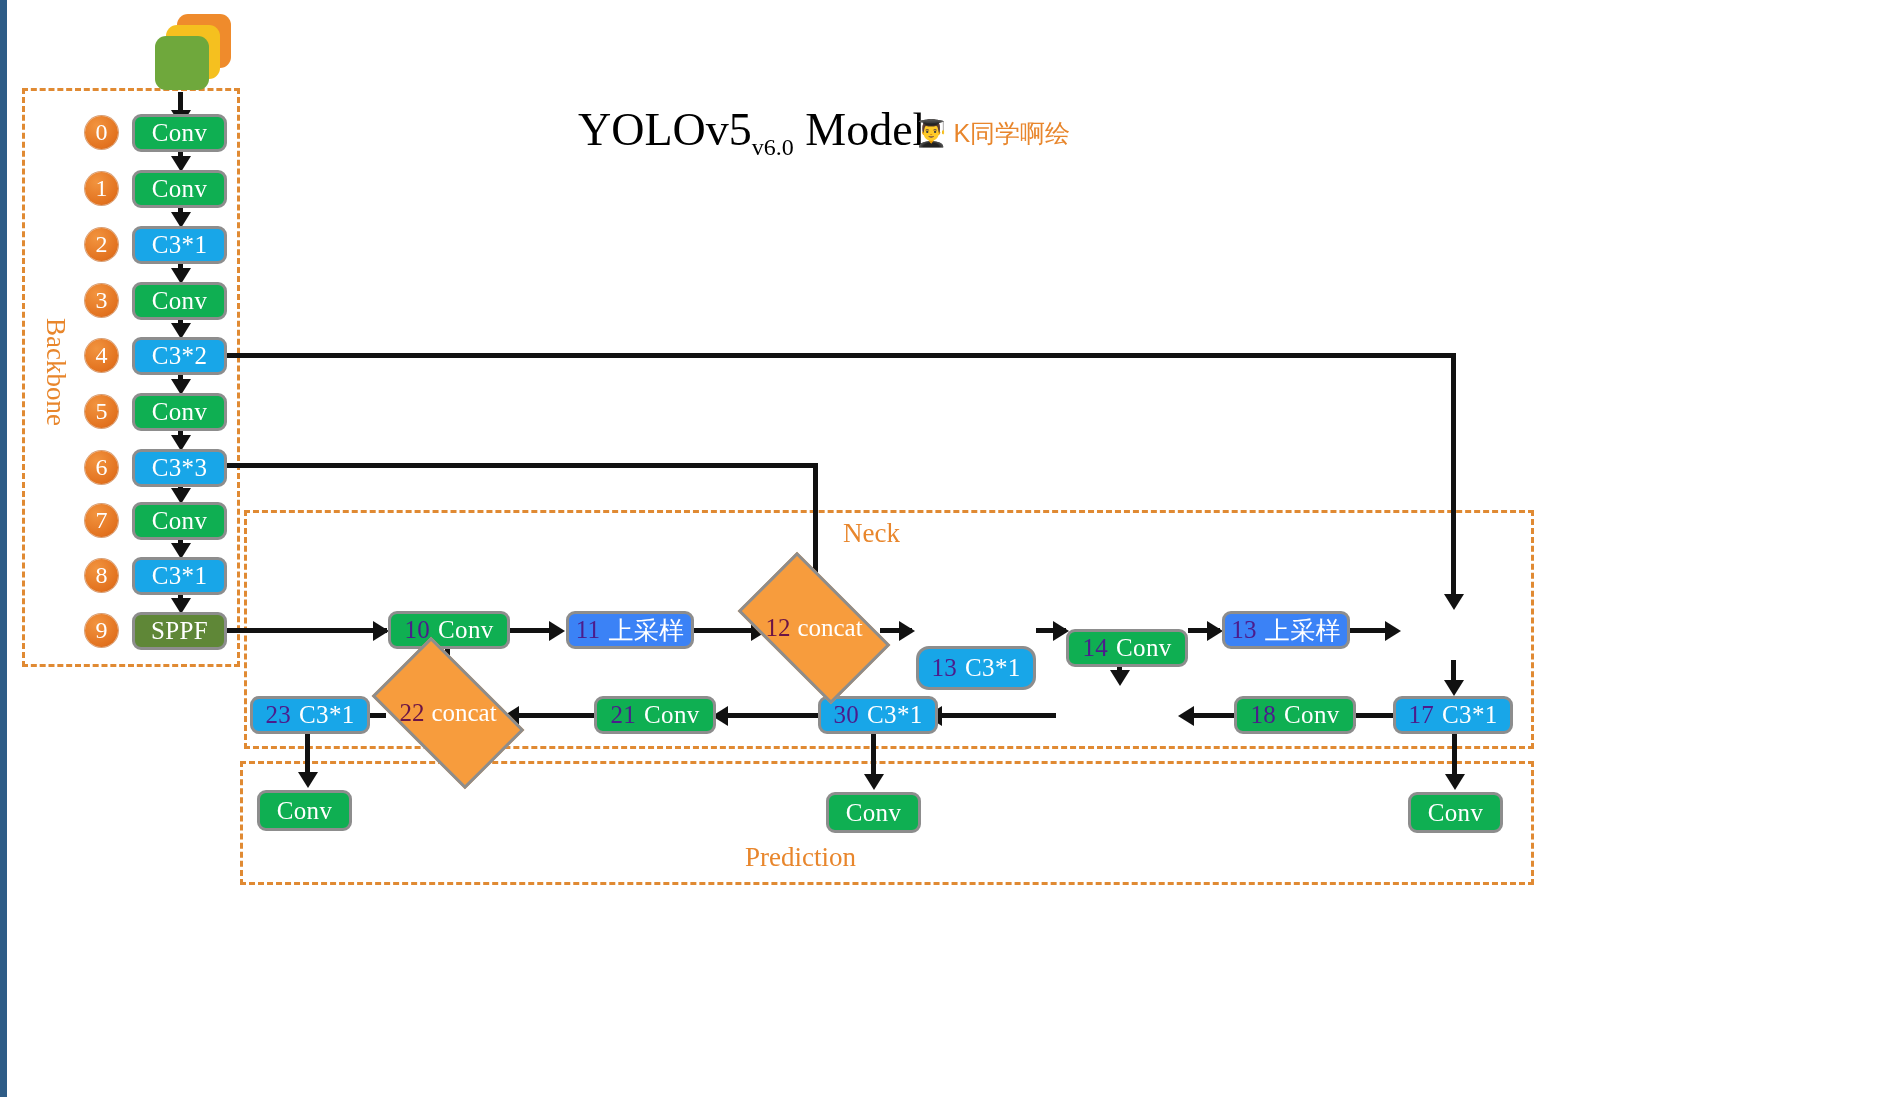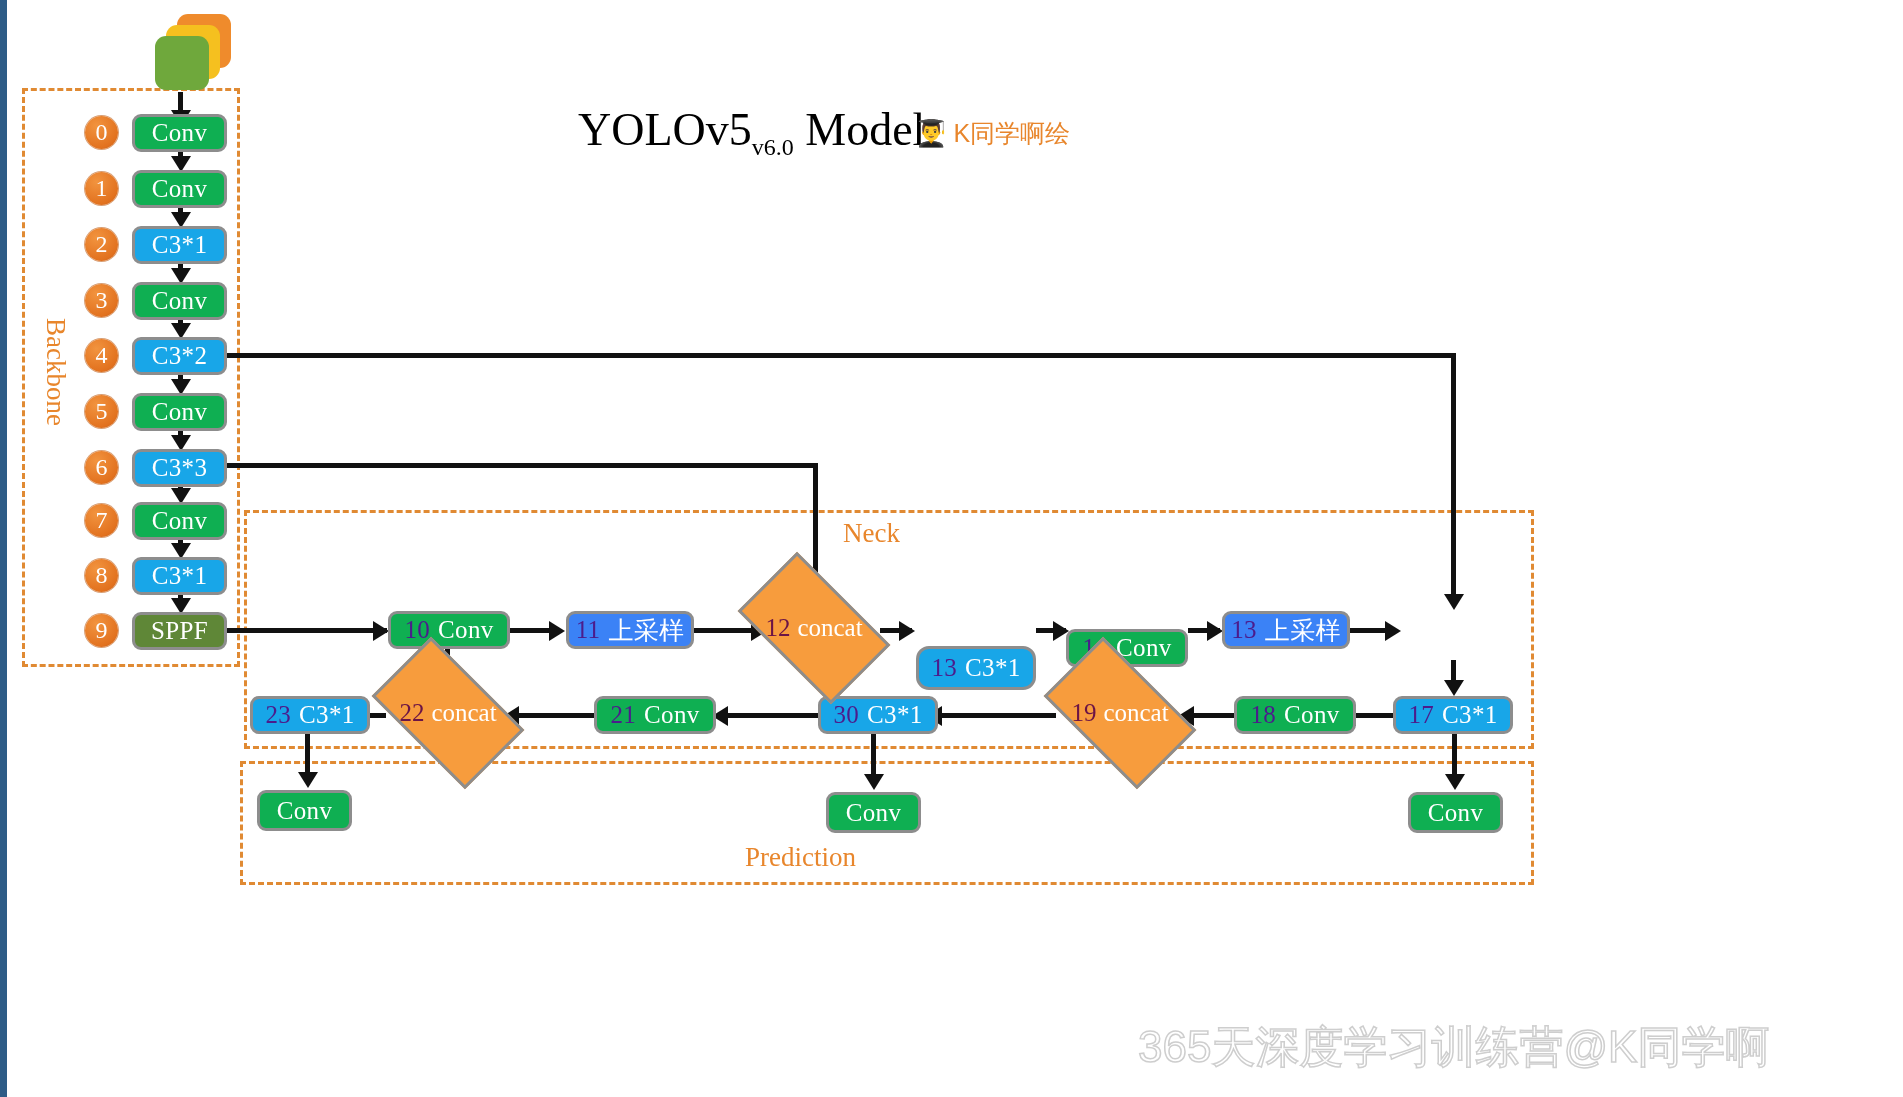--- a/index.html
+++ b/index.html
@@ -300,26 +300,20 @@
   <div class="arr left" style="left:1340px;top:706px;"></div>
 
   <div class="node conv" style="left:1234px;top:696px;width:122px;height:38px;">
     <span class="idx">18</span>
       <span class="lbl">Conv</span>
   </div>
 
   <div class="hline" style="left:1185px;top:713px;width:49px;"></div>
   <div class="arr left" style="left:1178px;top:706px;"></div>
 
-  <div class="diamond" style="left:1054px;top:671px;width:132px;height:84px;">
-    <div class="dshape"></div>
-    <div class="dtext">
-      <span class="idx">19</span><span>concat</span>
-    </div>
-  </div>
 
   <div class="hline" style="left:934px;top:713px;width:122px;"></div>
   <div class="arr left" style="left:926px;top:706px;"></div>
 
   <div class="node c3" style="left:818px;top:696px;width:120px;height:38px;">
     <span class="idx">30</span>
       <span class="lbl">C3*1</span>
   </div>
 
   <div class="hline" style="left:720px;top:713px;width:98px;"></div>
@@ -365,15 +359,14 @@
   <div class="node conv" style="left:826px;top:792px;width:95px;height:41px;">
     <span class="lbl">Conv</span>
   </div>
 
   <div class="vline" style="left:1452px;top:734px;height:44px;"></div>
   <div class="arr down" style="left:1445px;top:774px;"></div>
   <div class="node conv" style="left:1408px;top:792px;width:95px;height:41px;">
     <span class="lbl">Conv</span>
   </div>
 
-  <div class="watermark" style="left:1138px;top:1018px;">365天深度学习训练营@K同学啊</div>
 
 </div>
 
 </body></html>

